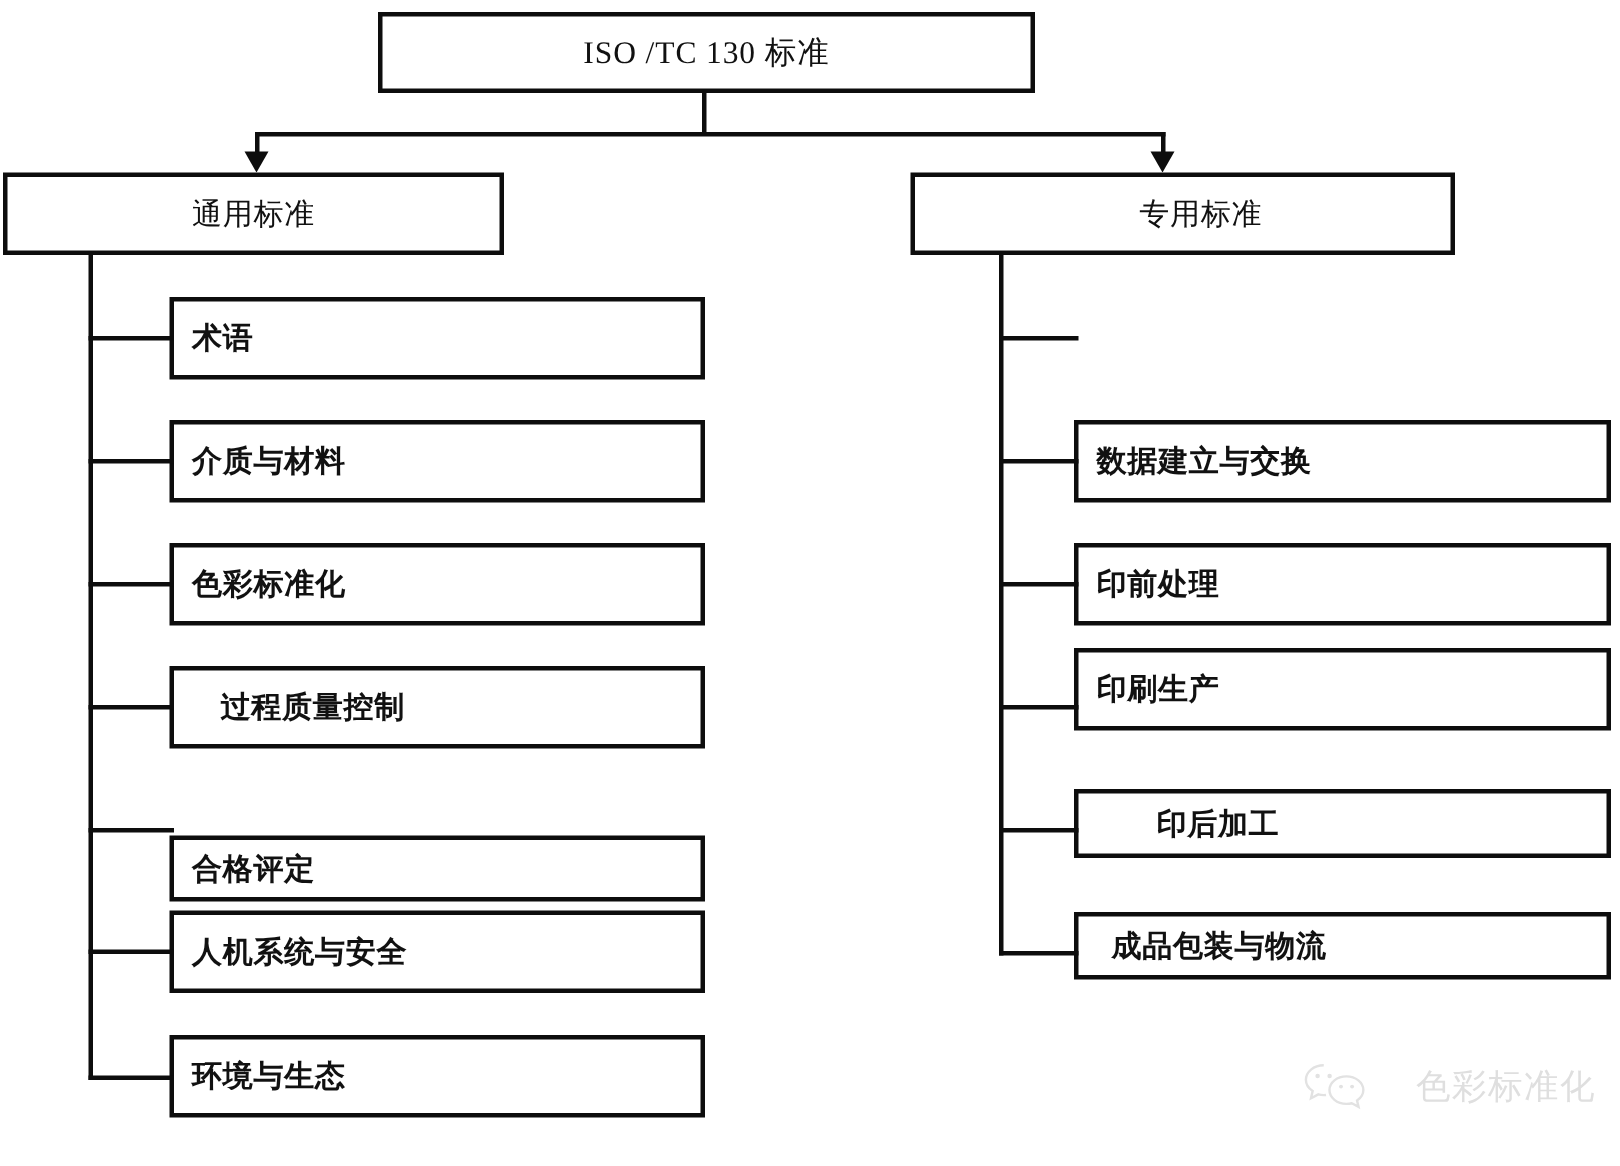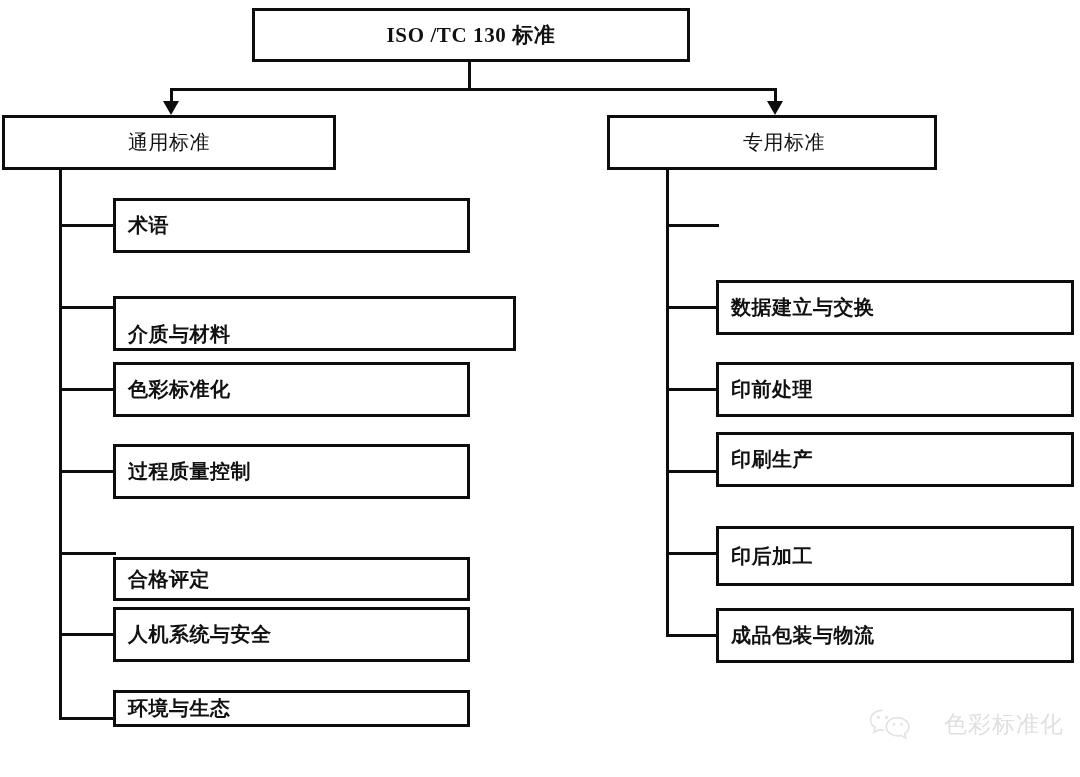--- a/index.html
+++ b/index.html
@@ -32,21 +32,21 @@
     justify-content: flex-start;
   }
   .node-label {
     font-size: 20px;
     color: #111111;
     letter-spacing: 0.5px;
     white-space: nowrap;
   }
   .node.root .node-label {
     font-family: "Liberation Serif", "DejaVu Serif", serif;
-    font-weight: bold;
+    font-weight: normal;
     font-size: 21px;
     letter-spacing: 0.6px;
   }
   .node.branch .node-label {
     font-size: 20px;
   }
   .node.leaf .node-label {
     padding-left: 12px;
     font-size: 20px;
     font-weight: bold;
@@ -102,51 +102,51 @@
     <span class="node-label">通用标准</span>
   </div>
 
   <div class="line" style="left:59px; top:170px; width:3px; height:550px;"></div>
 
   <div class="node leaf left" style="left:113px; top:198px; width:357px; height:55px;">
     <span class="node-label">术语</span>
   </div>
   <div class="line" style="left:59px; top:224px; width:57px; height:3px;"></div>
 
-  <div class="node leaf left" style="left:113px; top:296px; width:403px; height:55px;align-items:flex-end;">
+  <div class="node leaf left" style="left:113px; top:280px; width:357px; height:55px;">
     <span class="node-label">介质与材料</span>
   </div>
   <div class="line" style="left:59px; top:306px; width:57px; height:3px;"></div>
 
   <div class="node leaf left" style="left:113px; top:362px; width:357px; height:55px;">
     <span class="node-label">色彩标准化</span>
   </div>
   <div class="line" style="left:59px; top:388px; width:57px; height:3px;"></div>
 
-  <div class="node leaf left" style="left:113px; top:444px; width:357px; height:55px;">
+  <div class="node leaf left" style="left:113px; top:444px; width:357px; height:55px;padding-left:19px;">
     <span class="node-label">过程质量控制</span>
   </div>
   <div class="line" style="left:59px; top:470px; width:57px; height:3px;"></div>
 
   <div class="node leaf left" style="left:113px; top:557px; width:357px; height:44px;">
     <span class="node-label">合格评定</span>
   </div>
   <div class="line" style="left:59px; top:552px; width:57px; height:3px;"></div>
 
   <div class="node leaf left" style="left:113px; top:607px; width:357px; height:55px;text-align:center;">
     <span class="node-label">人机系统与安全</span>
   </div>
   <div class="line" style="left:59px; top:633px; width:57px; height:3px;"></div>
 
-  <div class="node leaf left" style="left:113px; top:690px; width:357px; height:37px;">
+  <div class="node leaf left" style="left:113px; top:690px; width:357px; height:55px;">
     <span class="node-label">环境与生态</span>
   </div>
   <div class="line" style="left:59px; top:717px; width:57px; height:3px;"></div>
 
-  <div class="node branch center" style="left:607px; top:115px; width:330px; height:55px;padding-left:24px;">
+  <div class="node branch center" style="left:607px; top:115px; width:363px; height:55px;padding-left:24px;">
     <span class="node-label">专用标准</span>
   </div>
 
   <div class="line" style="left:666px; top:170px; width:3px; height:467px;"></div>
 
   <div class="line" style="left:666px; top:224px; width:53px; height:3px;"></div>
 
   <div class="node leaf left" style="left:716px; top:280px; width:358px; height:55px;">
     <span class="node-label">数据建立与交换</span>
   </div>
@@ -155,26 +155,26 @@
   <div class="node leaf left" style="left:716px; top:362px; width:358px; height:55px;">
     <span class="node-label">印前处理</span>
   </div>
   <div class="line" style="left:666px; top:388px; width:53px; height:3px;"></div>
 
   <div class="node leaf left" style="left:716px; top:432px; width:358px; height:55px;">
     <span class="node-label">印刷生产</span>
   </div>
   <div class="line" style="left:666px; top:470px; width:53px; height:3px;"></div>
 
-  <div class="node leaf left" style="left:716px; top:526px; width:358px; height:60px;">
+  <div class="node leaf left" style="left:716px; top:526px; width:358px; height:46px;padding-left:40px;">
     <span class="node-label">印后加工</span>
   </div>
   <div class="line" style="left:666px; top:552px; width:53px; height:3px;"></div>
 
-  <div class="node leaf left" style="left:716px; top:608px; width:358px; height:55px;">
+  <div class="node leaf left" style="left:716px; top:608px; width:358px; height:45px;padding-left:10px;">
     <span class="node-label">成品包装与物流</span>
   </div>
   <div class="line" style="left:666px; top:634px; width:53px; height:3px;"></div>
 
   <div id="watermark" style="left:868px; top:707px;gap:32px;">
     <span>
       <svg width="44" height="34" viewBox="0 0 44 34" aria-hidden="true">
         <g fill="none" stroke="#e2e2e2" stroke-width="1.6">
           <path d="M14.5 3.2C7.8 3.2 2.6 7.6 2.6 12.9c0 3.0 1.8 5.7 4.5 7.5L6 25.2l4.9-2.6c1.1 0.3 2.3 0.5 3.6 0.5 0.5 0 1.0 0 1.5-0.1"></path>
           <path d="M29.6 10.6c6.2 0 11.3 4.1 11.3 9.1 0 2.8-1.6 5.3-4.2 7l1.0 4.2-4.5-2.4c-1.1 0.3-2.3 0.4-3.6 0.4-6.2 0-11.3-4.1-11.3-9.2s5.1-9.1 11.3-9.1z"></path>

